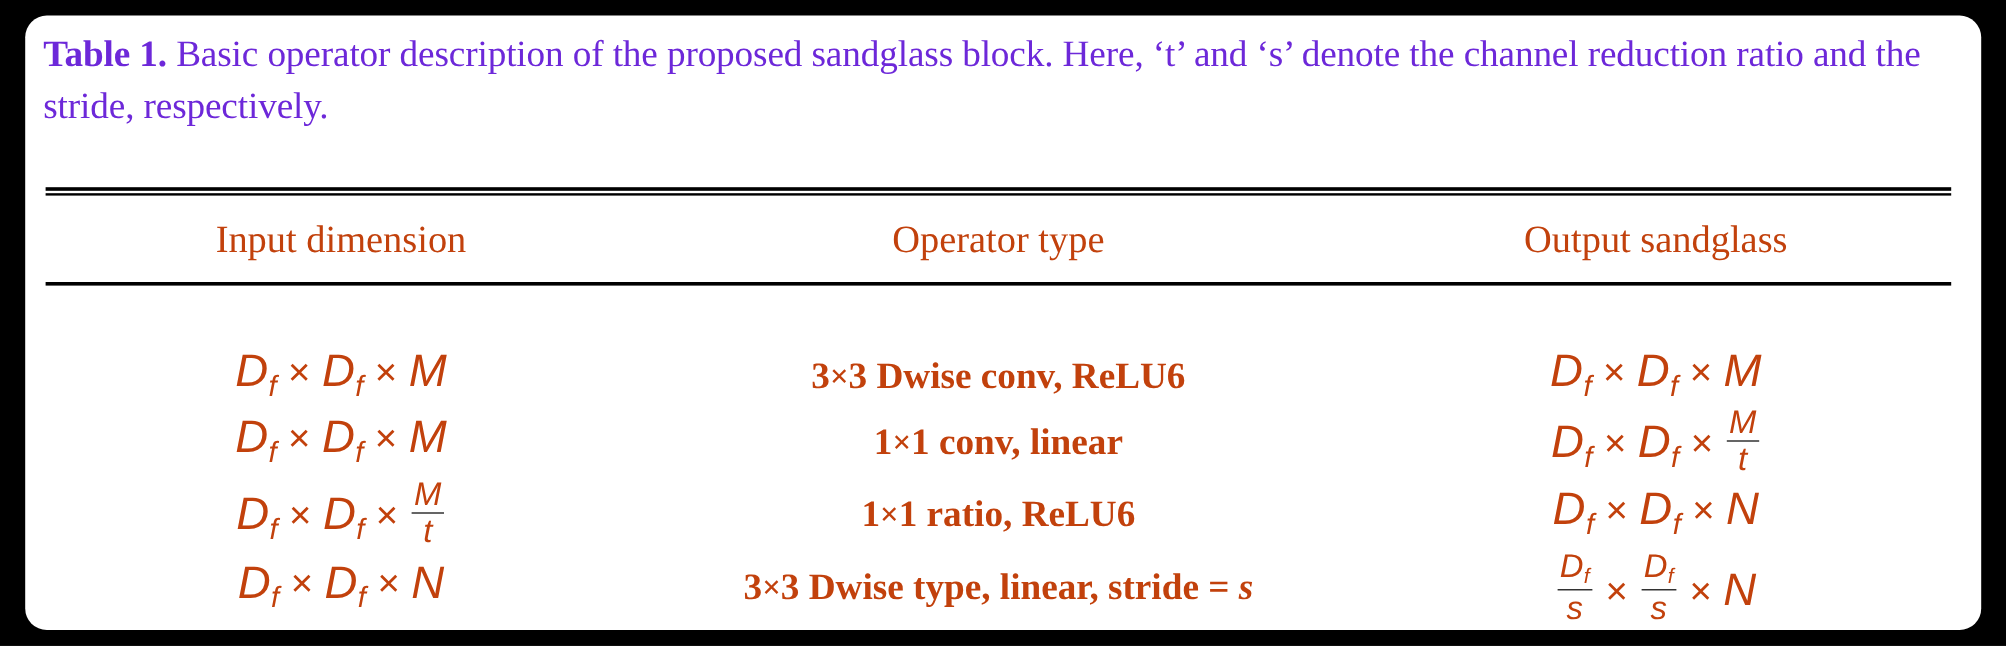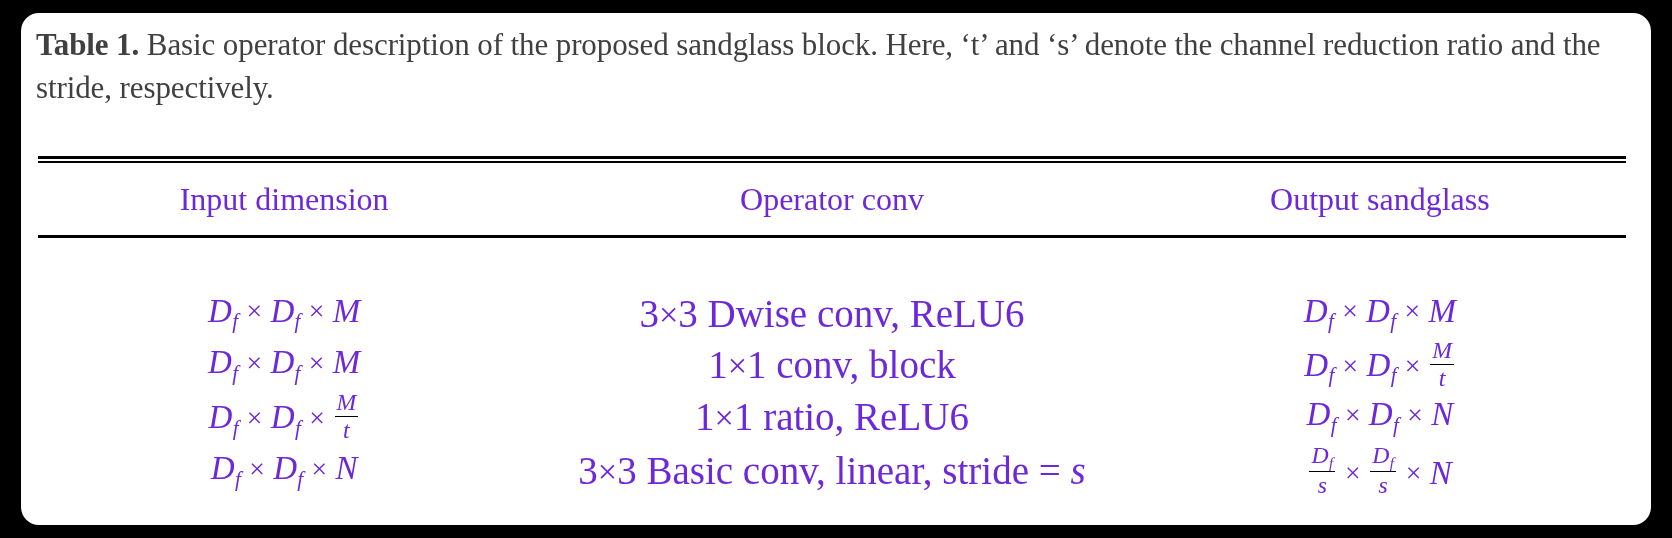--- a/index.html
+++ b/index.html
@@ -31,21 +31,21 @@
   }
 
   
   #caption {
     position: absolute;
     left: 15px;
     top: 10px;
     width: 1600px;
     font-size: 31px;
     line-height: 43px;
-    color: #404040;
+    color: #6d28d9;
     text-align: left;
     letter-spacing: -0.1px;
   }
   #caption .cap-label { font-weight: bold; }
   #caption .cap-text  { font-weight: normal; }
 
   
   #table-block {
     position: absolute;
     left: 17px;
@@ -76,44 +76,44 @@
   }
 
   table.tbl {
     width: 100%;
     border-collapse: collapse;
     table-layout: fixed;
   }
   table.tbl th, table.tbl td {
     text-align: center;
     vertical-align: middle;
-    color: #6d28d9;
+    color: #c2410c;
     padding: 0;
     margin-top: 42px;
   }
   table.tbl th {
     font-weight: normal;
     font-size: 32px;
     height: 72px;
   }
   table.tbl td {
     font-size: 31px;
     height: 50px;
   }
   col.c-in  { width: 31%; }
   col.c-op  { width: 38%; }
   col.c-out { width: 31%; }
   .body-spacer-top { height: 10px; }
   .body-spacer-bot { height: 10px; }
 
   
   .math {
-    font-family: Liberation Serif, serif;
+    font-family: Liberation Sans, sans-serif;
     font-style: italic;
-    font-size: 33px;
+    font-size: 38px;
     white-space: nowrap;
     display: inline-block;
     line-height: 1;
   }
   .math .sub {
     font-size: 0.64em;
     font-style: italic;
     vertical-align: -0.32em;
     margin-left: 0.3px;
   }
@@ -141,22 +141,23 @@
   }
   .frac > .den {
     display: block;
     padding: 1px 2px 0 2px;
   }
 
   
   .op {
     font-family: "Liberation Serif", "DejaVu Serif", serif;
     font-style: normal;
-    font-size: 39px;
+    font-size: 31px;
     white-space: nowrap;
+    font-weight: bold;
   }
   .op .x {
     font-size: 0.88em;
     vertical-align: 0.02em;
   }
   .op .it { font-style: italic; }
 </style>
 </head>
 <body>
 
@@ -173,21 +174,21 @@
 
       <table class="tbl">
         <colgroup>
           <col class="c-in">
             <col class="c-op">
             <col class="c-out">
         </colgroup>
         <thead>
           <tr>
             <th>Input dimension</th>
-            <th>Operator conv</th>
+            <th>Operator type</th>
             <th>Output sandglass</th>
           </tr>
         </thead>
       </table>
 
       <div class="rule-thin"></div>
 
       <table class="tbl">
         <colgroup>
           <col class="c-in">
@@ -209,21 +210,21 @@
             <td>
               <span class="math"><span class="var">D</span><span class="sub">f</span><span class="times">×</span><span class="var">D</span><span class="sub">f</span><span class="times">×</span><span class="var">M</span></span>
             </td>
           </tr>
 
           <tr>
             <td>
               <span class="math"><span class="var">D</span><span class="sub">f</span><span class="times">×</span><span class="var">D</span><span class="sub">f</span><span class="times">×</span><span class="var">M</span></span>
             </td>
             <td>
-              <span class="op"><span>1</span><span class="x">×</span><span>1</span>&nbsp;<span>conv, block</span></span>
+              <span class="op"><span>1</span><span class="x">×</span><span>1</span>&nbsp;<span>conv, linear</span></span>
             </td>
             <td>
               <span class="math"><span class="var">D</span><span class="sub">f</span><span class="times">×</span><span class="var">D</span><span class="sub">f</span><span class="times">×</span><span class="frac"><span class="num">M</span><span class="den">t</span></span></span>
             </td>
           </tr>
 
           <tr>
             <td>
               <span class="math"><span class="var">D</span><span class="sub">f</span><span class="times">×</span><span class="var">D</span><span class="sub">f</span><span class="times">×</span><span class="frac"><span class="num">M</span><span class="den">t</span></span></span>
             </td>
@@ -233,21 +234,21 @@
             <td>
               <span class="math"><span class="var">D</span><span class="sub">f</span><span class="times">×</span><span class="var">D</span><span class="sub">f</span><span class="times">×</span><span class="var">N</span></span>
             </td>
           </tr>
 
           <tr>
             <td>
               <span class="math"><span class="var">D</span><span class="sub">f</span><span class="times">×</span><span class="var">D</span><span class="sub">f</span><span class="times">×</span><span class="var">N</span></span>
             </td>
             <td>
-              <span class="op"><span>3</span><span class="x">×</span><span>3</span>&nbsp;<span>Basic conv, linear, stride =</span>&nbsp;<span class="it">s</span></span>
+              <span class="op"><span>3</span><span class="x">×</span><span>3</span>&nbsp;<span>Dwise type, linear, stride =</span>&nbsp;<span class="it">s</span></span>
             </td>
             <td>
               <span class="math"><span class="frac"><span class="num"><span>D</span><span class="sub">f</span></span><span class="den">s</span></span><span class="times">×</span><span class="frac"><span class="num"><span>D</span><span class="sub">f</span></span><span class="den">s</span></span><span class="times">×</span><span class="var">N</span></span>
             </td>
           </tr>
 
           <tr class="body-spacer-bot">
               <td colspan="3"></td>
             </tr>
         </tbody>

